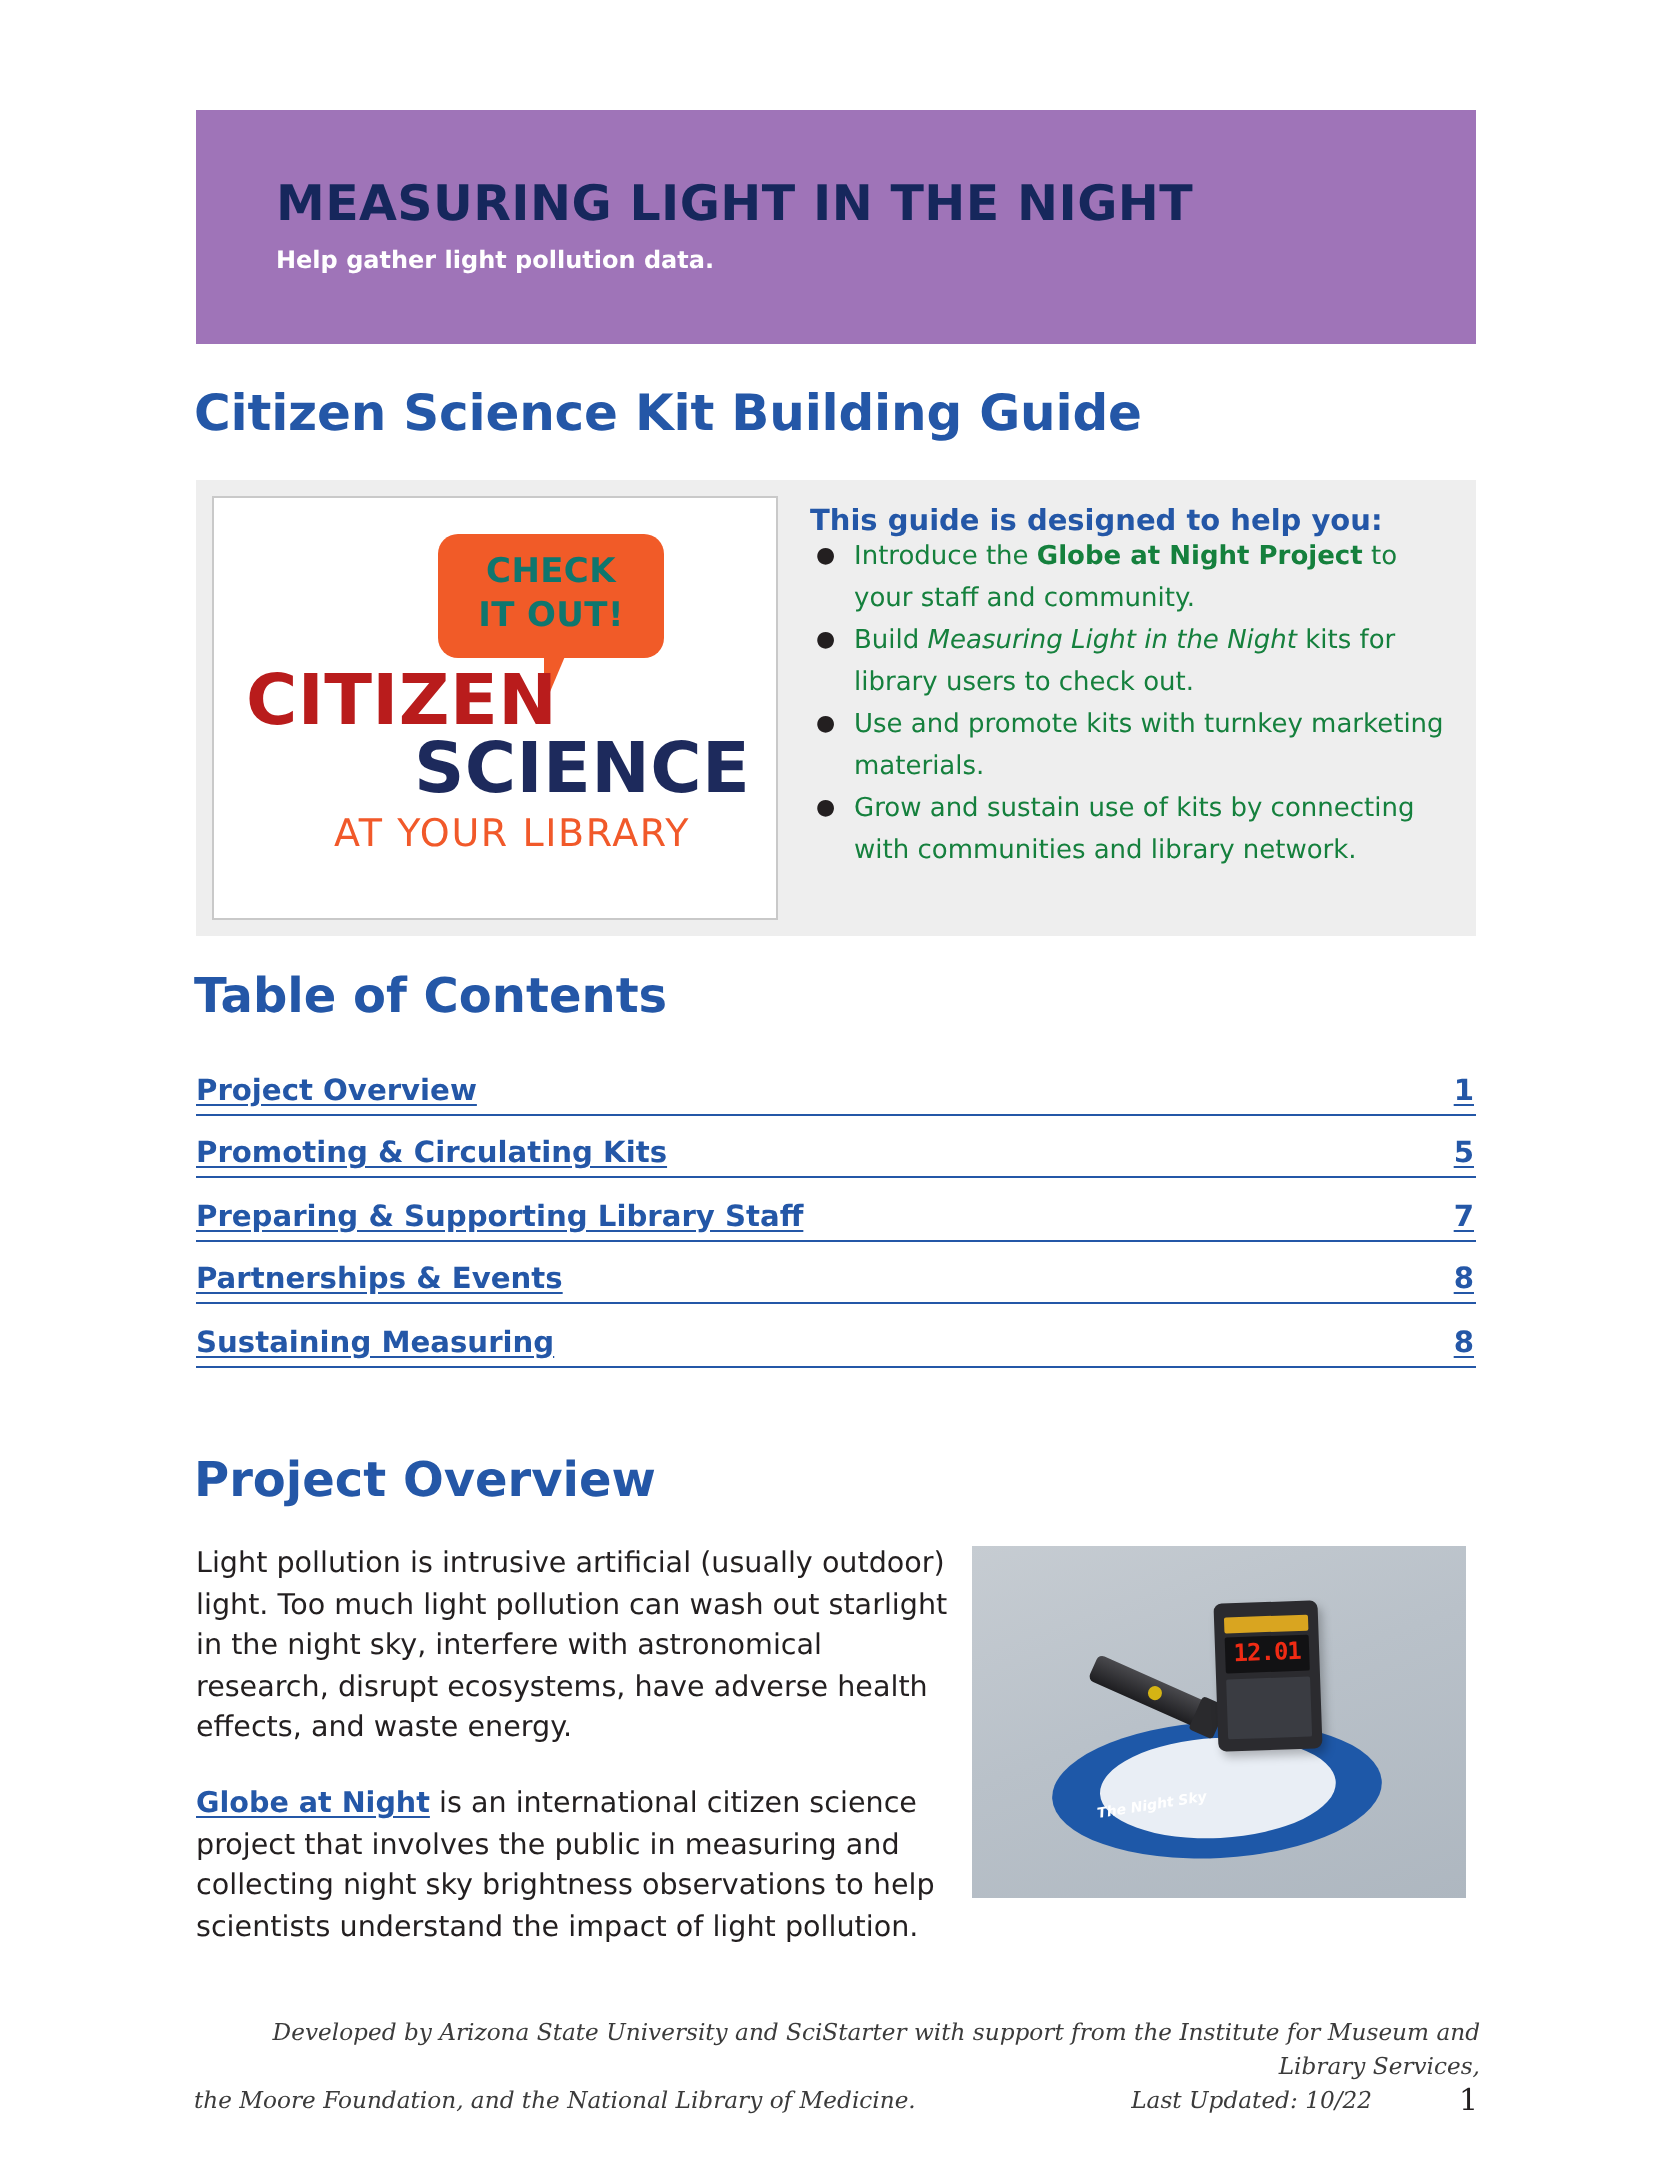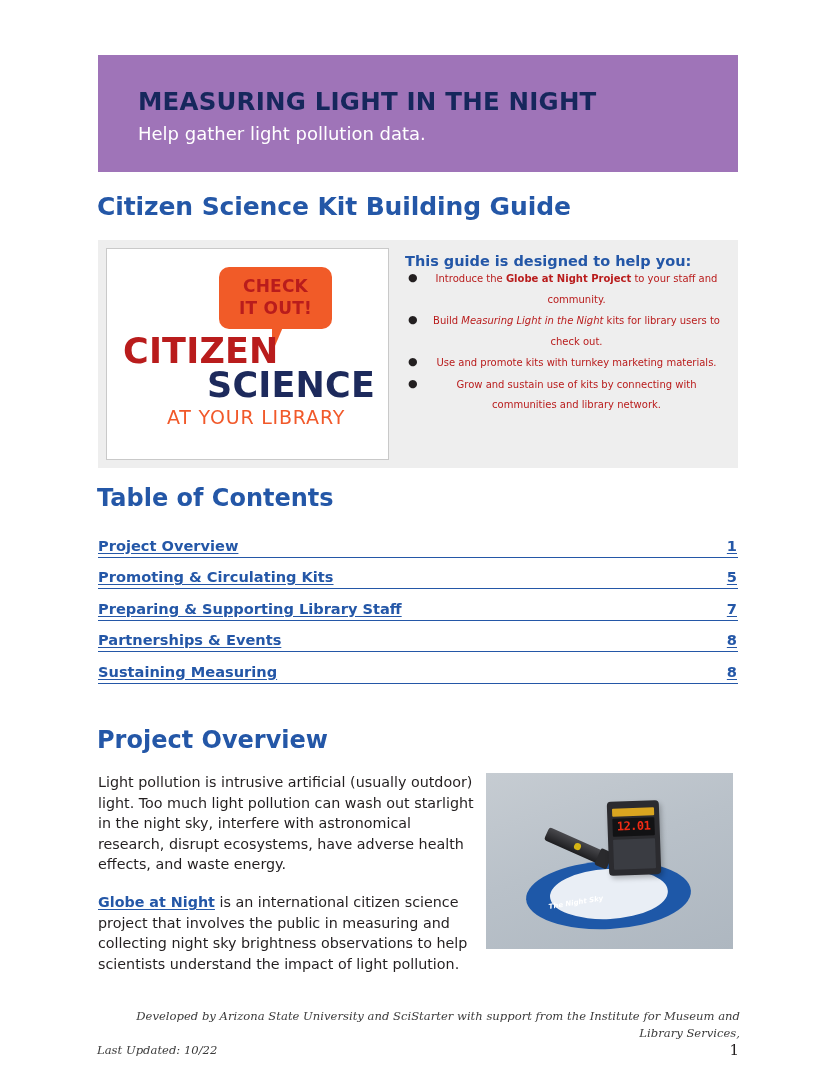--- a/index.html
+++ b/index.html
@@ -40,22 +40,22 @@
     font-weight: bold;
     letter-spacing: 0.2px;
     color: #16275c;
     white-space: nowrap;
   }
   .banner-sub {
     position: absolute;
     left: 40px;
     top: 68px;
     font-family: "DejaVu Sans", sans-serif;
-    font-size: 18px;
-    font-weight: normal;
+    font-size: 12px;
+    font-weight: bold;
     color: #ffffff;
     white-space: nowrap;
   }
 
   
   .doc-title {
     position: absolute;
     left: 97px;
     top: 192px;
     font-size: 25px;
@@ -100,25 +100,24 @@
     font-weight: bold;
     color: #2457a7;
   }
   ul.info-list {
     margin: 0;
     padding: 0 0 0 22px;
     list-style: none;
   }
   ul.info-list li {
     position: relative;
-    font-size: 10px;
+    font-size: 13px;
     line-height: 20.5px;
-    color: #b91c1c;
+    color: #15803d;
     margin-bottom: 1px;
-    text-align: center;
   }
   ul.info-list li::before {
     content: "●";
     position: absolute;
     left: -19px;
     top: -1px;
     font-size: 11px;
     color: #231f20;
   }
   .b { font-weight: bold; }
@@ -145,21 +144,21 @@
     top: 78px;
     width: 0; height: 0;
     border-left: 11px solid #f15b28;
     border-right: 9px solid transparent;
     border-bottom: 26px solid transparent;
   }
   .bubble-l1, .bubble-l2 {
     position: absolute;
     width: 113px;
     text-align: center;
-    color: #b91c1c;
+    color: #0f766e;
     font-weight: bold;
     font-size: 17px;
     letter-spacing: 0.2px;
   }
   .bubble-l1 { left: 112px; top: 27px; }
   .bubble-l2 { left: 112px; top: 49px; }
 
   .logo-citizen {
     position: absolute;
     left: 16px;
@@ -482,18 +481,19 @@
       <div class="meter-band"></div>
       <div class="meter-screen"></div>
       <div class="meter-digits">12.01</div>
       <div class="meter-lower"></div>
     </div>
   </div>
 
   <div class="footer">
     <div>Developed by Arizona State University and SciStarter with support from the Institute for Museum and Library Services,</div>
     <div class="footer-line2">
+      <span>the Moore Foundation, and the National Library of Medicine.</span>
       <span class="footer-updated">Last Updated: 10/22</span>
     </div>
   </div>
   <div class="page-num">1</div>
 
 </div>
 
 </body></html>

